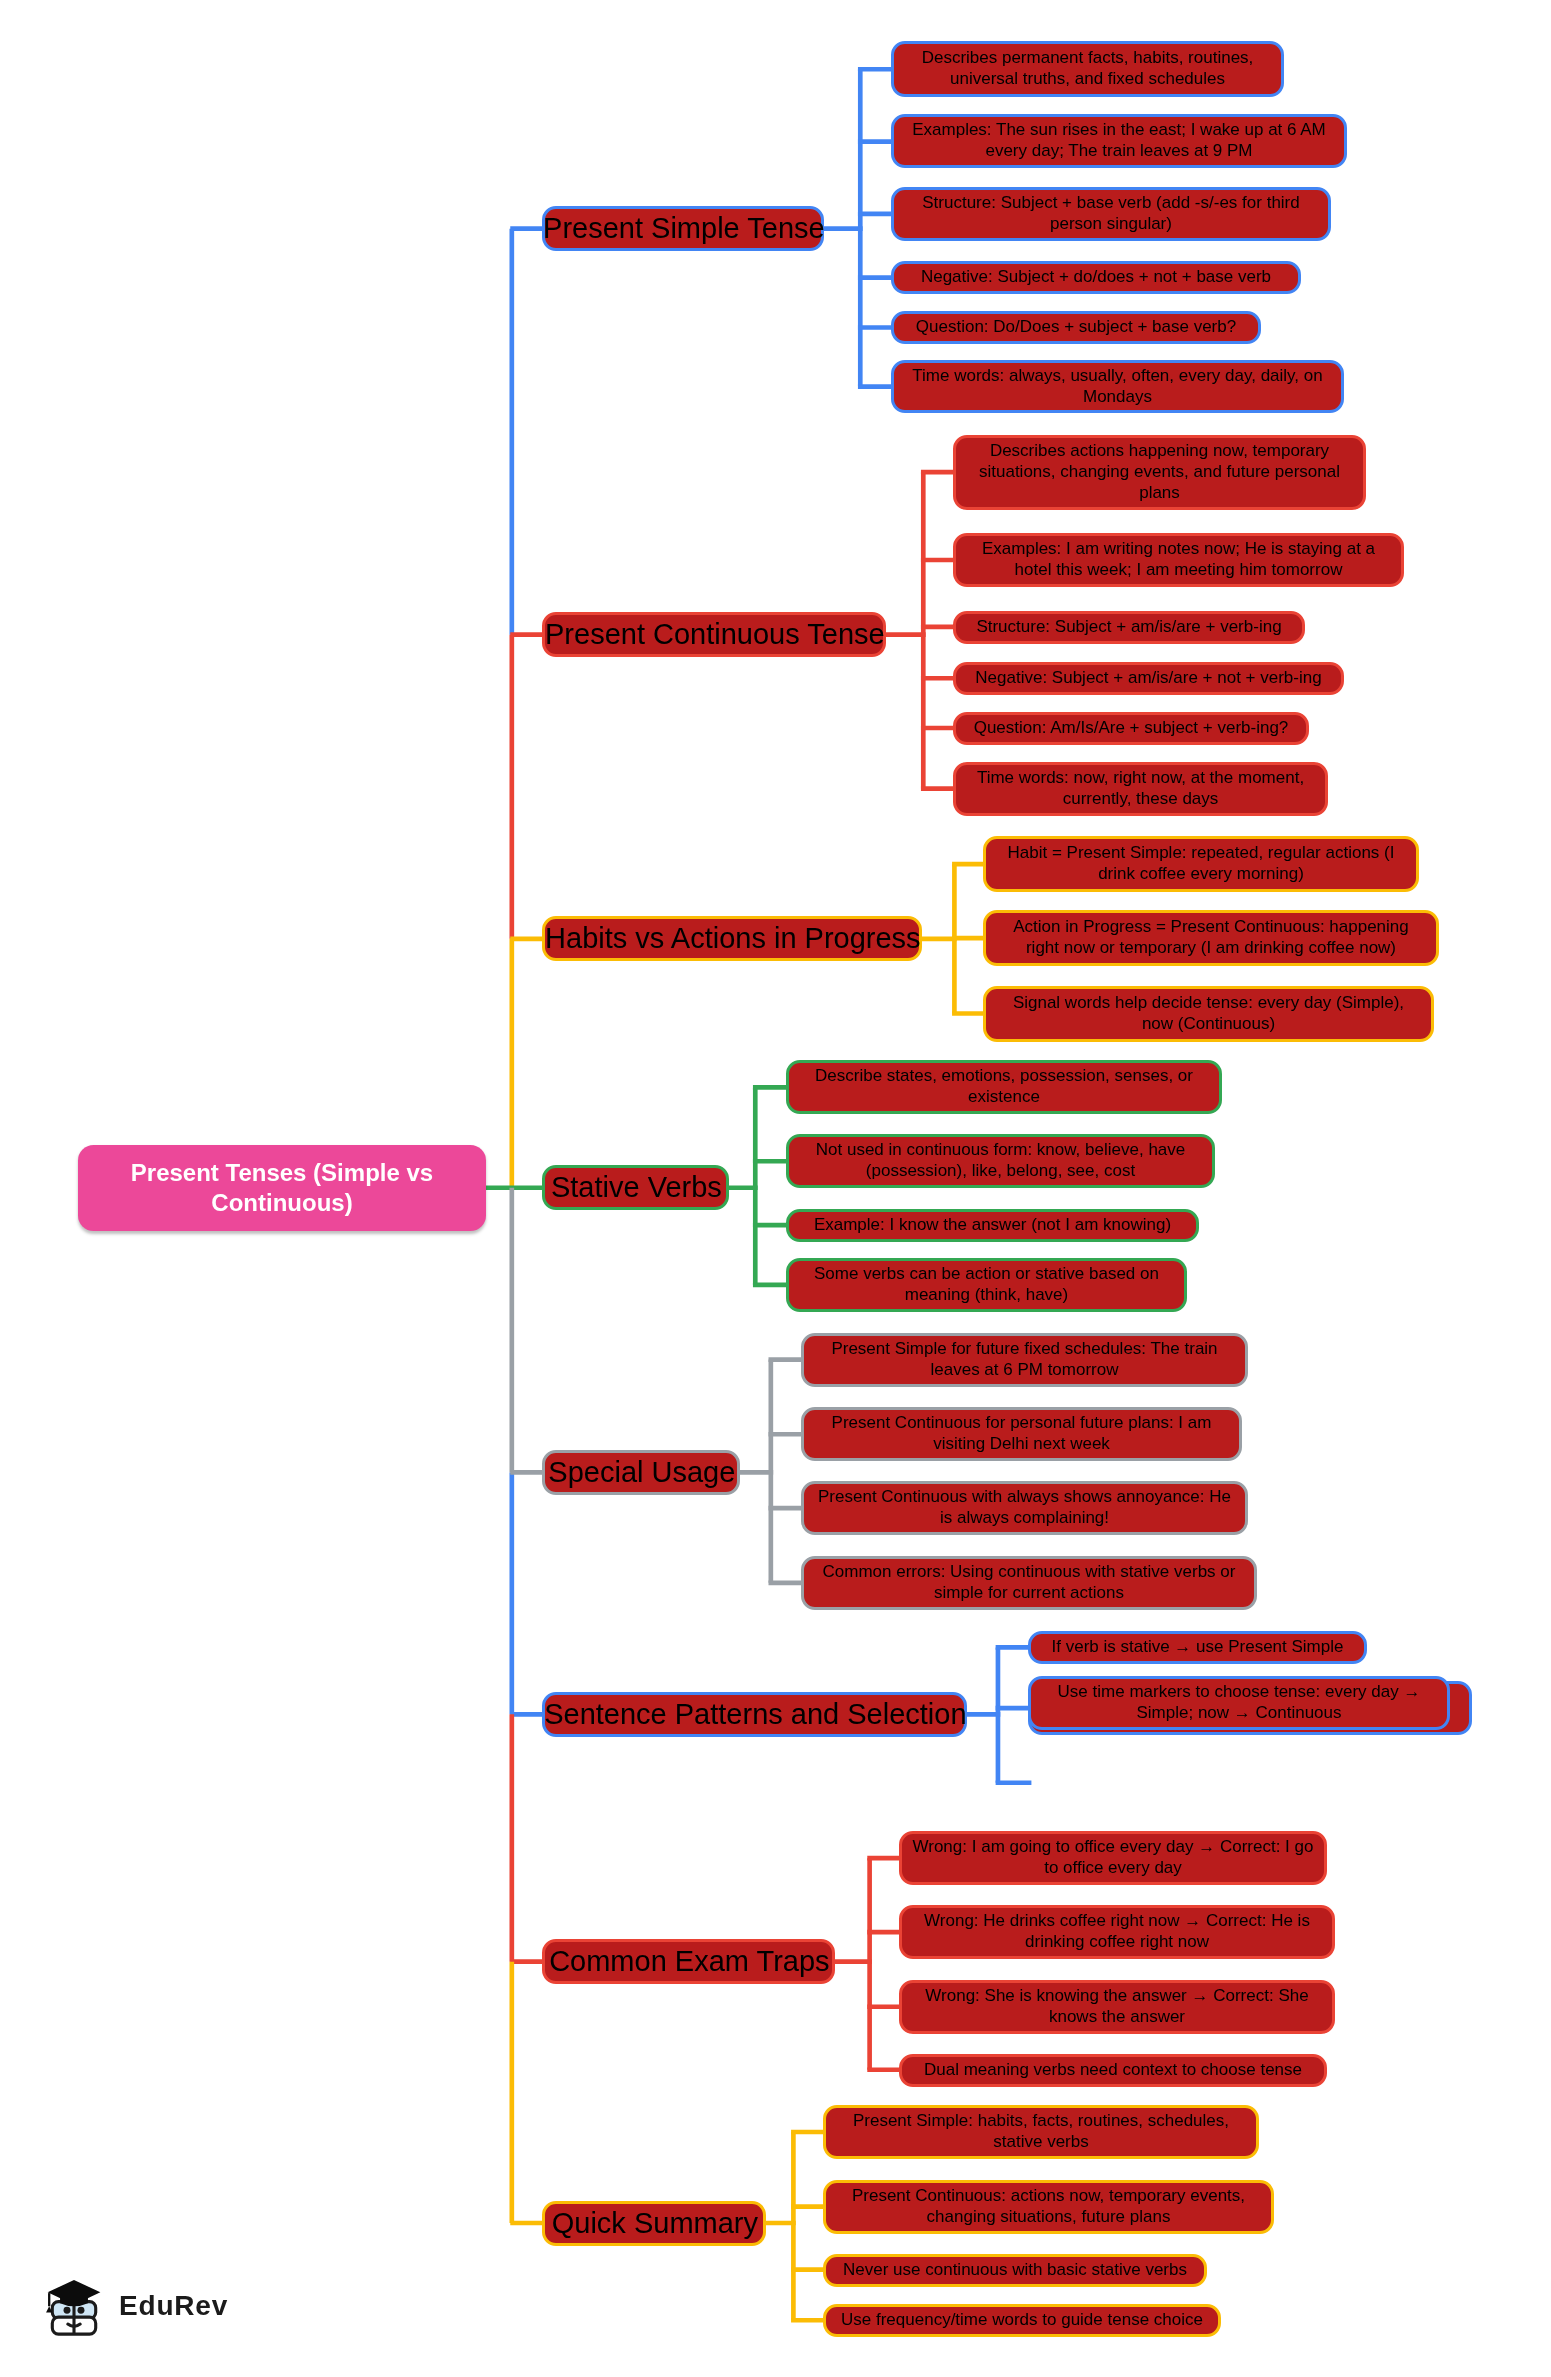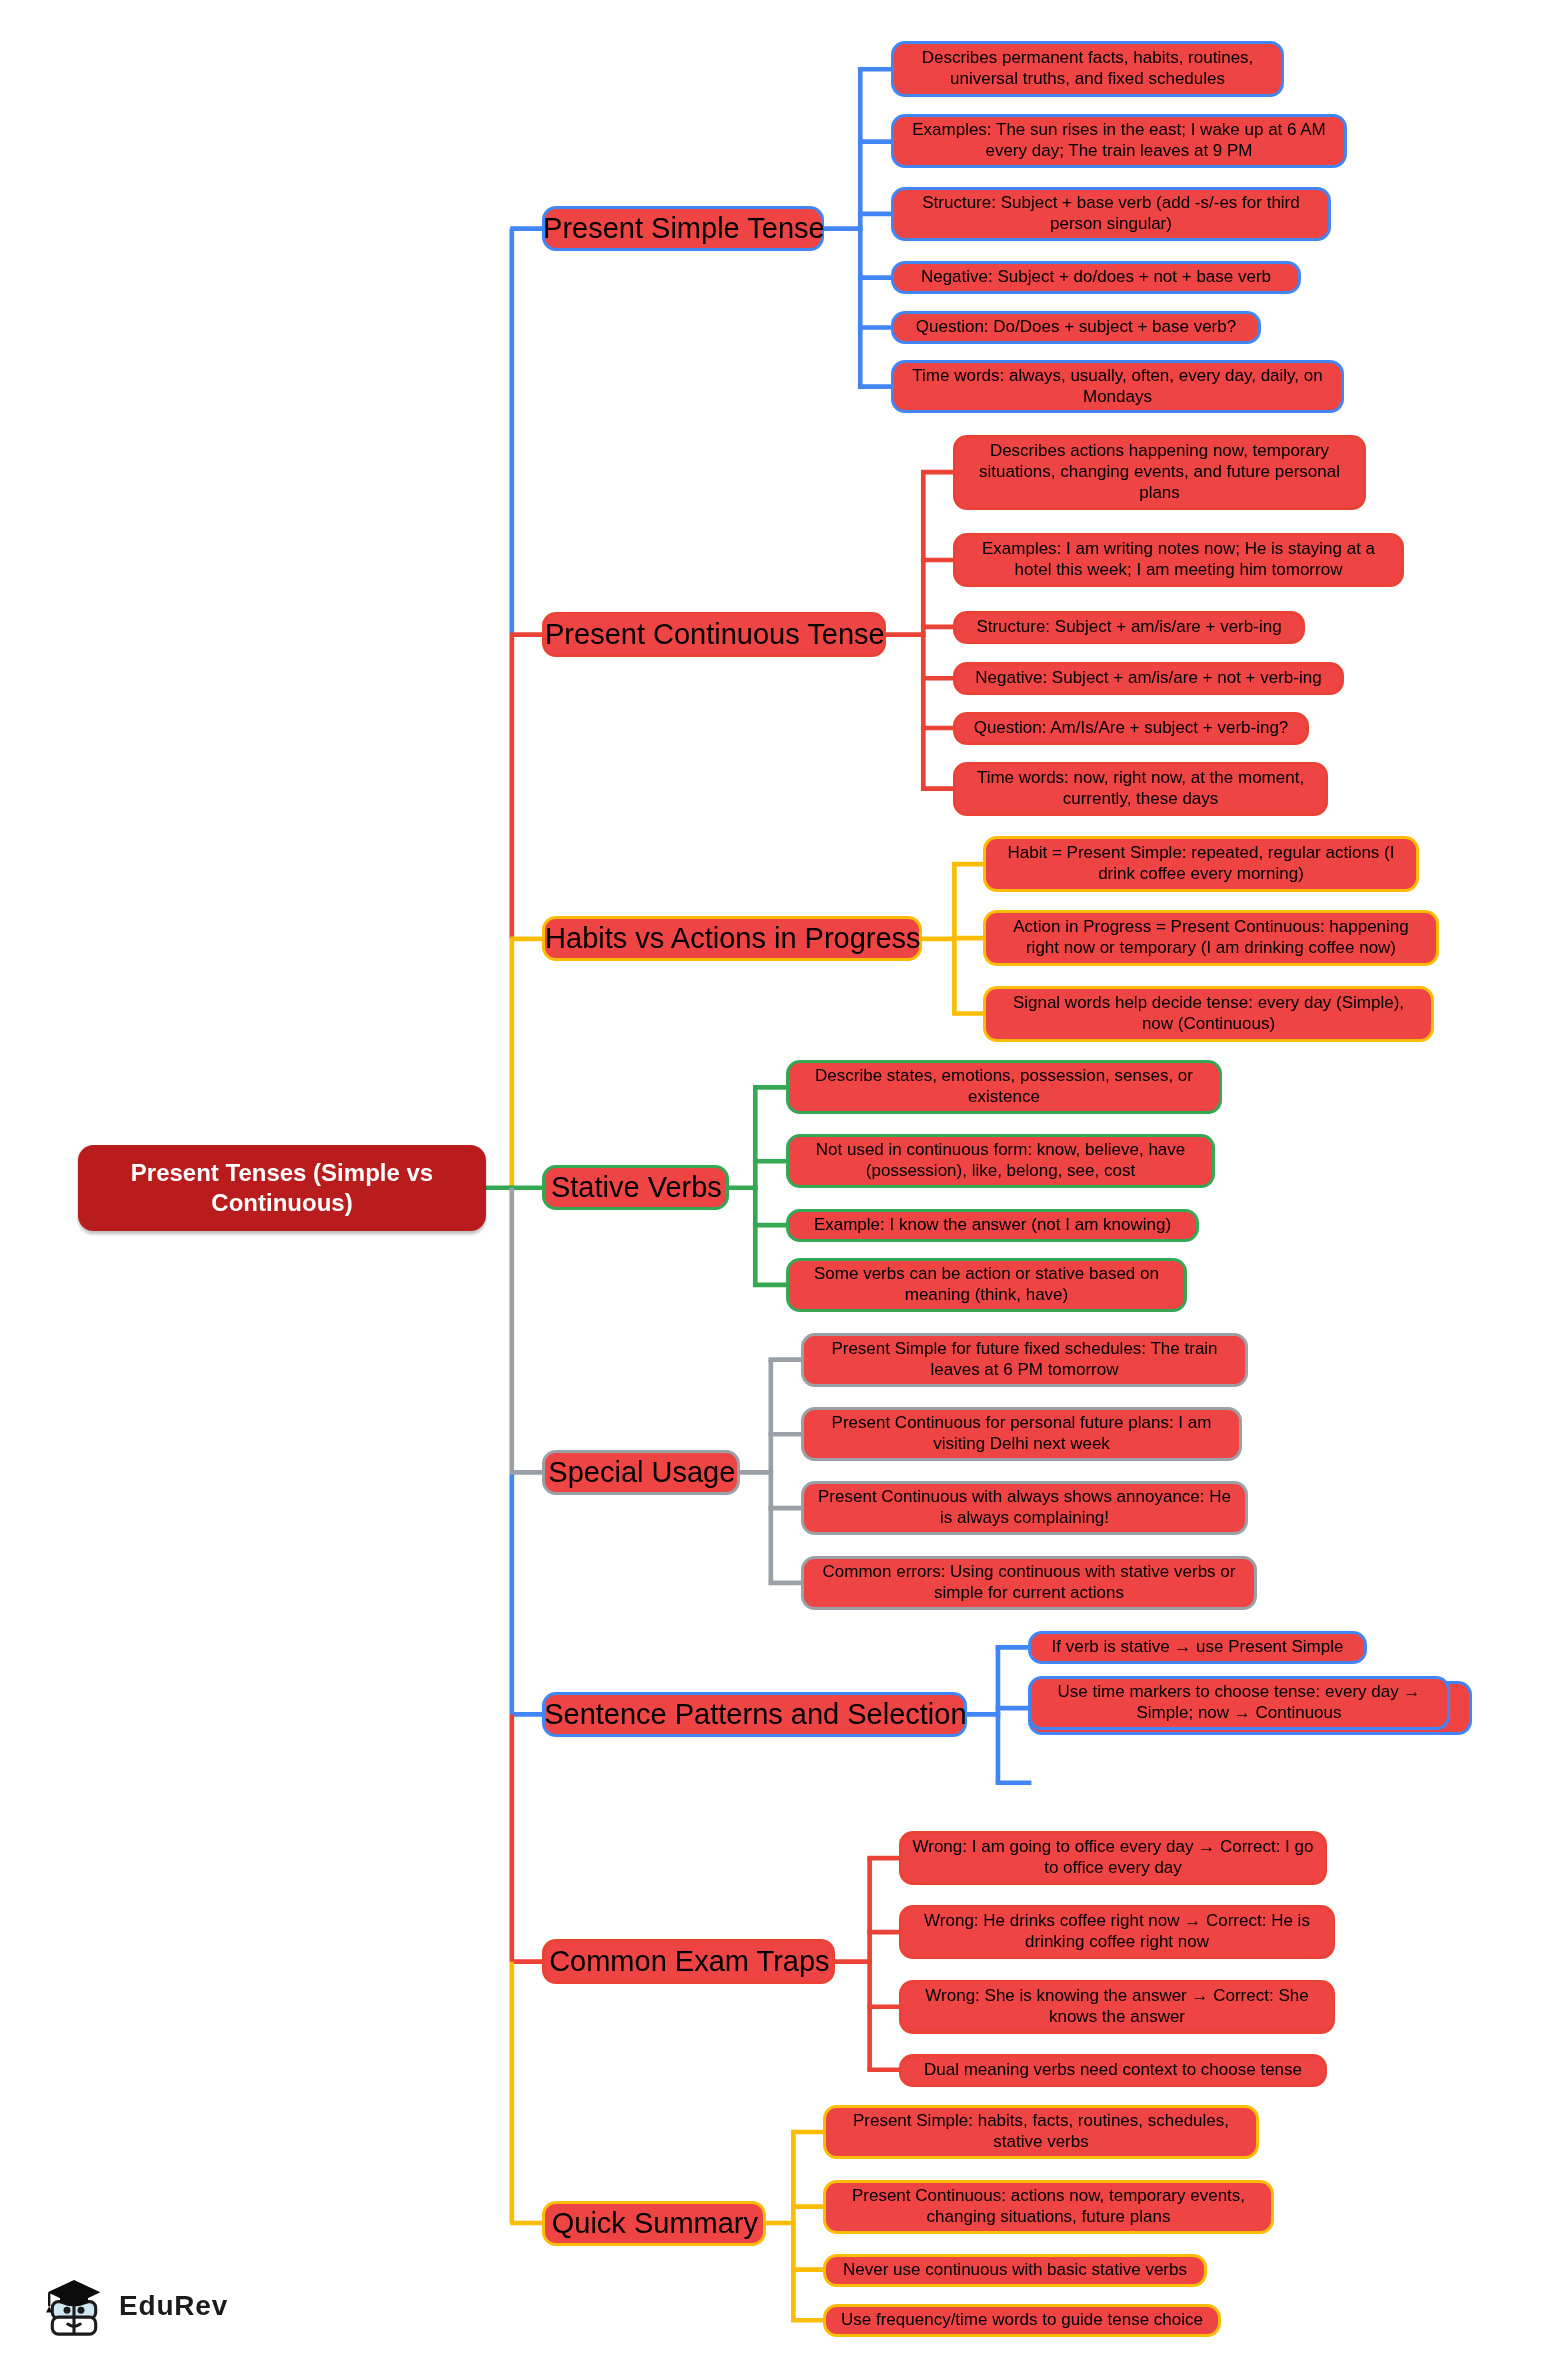--- a/index.html
+++ b/index.html
@@ -8,33 +8,33 @@
     width:1551px;height:2377px;
     background:#ffffff;
     font-family:"Liberation Sans", sans-serif;
     color:#000;
     overflow:hidden;
   }
   .wires{position:absolute;left:0;top:0;}
   .node{
     position:absolute;
     box-sizing:border-box;
-    background:#ef4444;
+    background:#b91c1c;
     border:3.9px solid #000;
     border-radius:14px;
     display:flex;align-items:center;justify-content:center;
     text-align:center;
     padding:1.6px 9.3px;
     line-height:1.22;
   }
   .leaf{font-size:17px;}
   .leaf.one{white-space:nowrap;}
   .label{font-size:29px;white-space:nowrap;padding-left:11px;}
   .root{
-    background:#b91c1c;border:none;color:#ffffff;
+    background:#ec4899;border:none;color:#ffffff;
     font-size:24px;font-weight:bold;border-radius:15.6px;
     padding:4.7px 14px;line-height:1.25;
     box-shadow:0 2.3px 3.1px rgba(0,0,0,.25);
   }
   .bd-blue{border-color:#4285F4;}
   .bd-red{border-color:#EA4335;}
   .bd-yellow{border-color:#FBBC05;}
   .bd-green{border-color:#34A853;}
   .bd-gray{border-color:#9AA0A6;}
   .logo{

